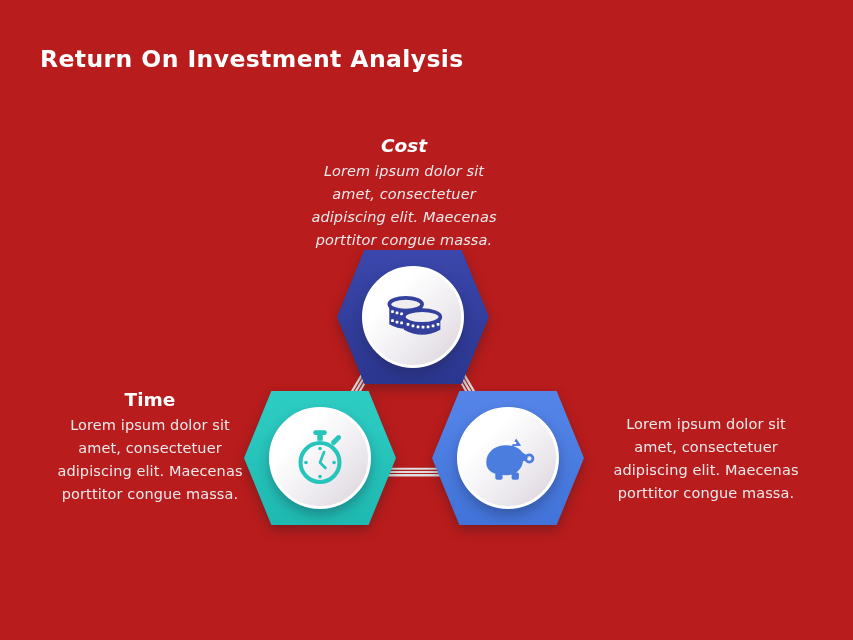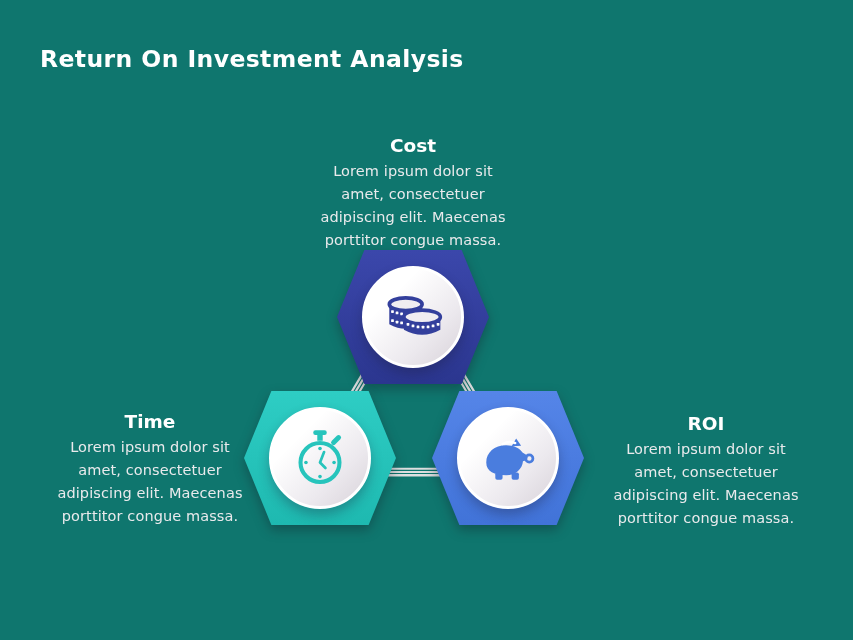--- a/index.html
+++ b/index.html
@@ -1,20 +1,20 @@
 <!DOCTYPE html>
 <html><head>
 <meta charset="utf-8">
 <style>
   html,body{margin:0;padding:0;}
   body{font-family:"DejaVu Sans","Liberation Sans",sans-serif;}
   .slide{
     position:relative;
     width:853px;height:640px;
-    background:#0f766e;
+    background:#b91c1c;
     overflow:hidden;
   }
   .slide-title{
     position:absolute;left:40px;top:45px;
     font-size:23.5px;font-weight:bold;color:#FFFFFF;
     letter-spacing:0.4px;
   }
   
   .connector{position:absolute;left:0;top:0;z-index:1;}
   .connector polygon{fill:none;stroke:#DEDFE0;stroke-width:2.2;}
@@ -38,22 +38,22 @@
     width:96px;height:96px;border-radius:50%;
     border:3px solid #FFFFFF;
     background:linear-gradient(135deg,#FFFFFF 28%,#ECE9EE 68%,#D8D2D9 100%);
     box-shadow:0 6px 12px rgba(25,28,50,0.30);
     display:flex;align-items:center;justify-content:center;
   }
   
   .text-block{
     position:absolute;width:240px;text-align:center;z-index:2;
   }
-  .tb-cost{left:293px;top:135px;}
-  .tb-time{left:30px;top:411px;}
+  .tb-cost{left:284px;top:135px;font-style:italic;}
+  .tb-time{left:30px;top:389px;}
   .tb-roi{left:586px;top:413px;}
   .item-heading{
     font-size:18.5px;font-weight:bold;color:#FFFFFF;margin-bottom:4px;
   }
   .item-body{
     font-size:14.5px;line-height:23px;color:#E9EAEC;
     white-space:pre-line;letter-spacing:0.1px;
   }
   .icon-svg{display:block;}
 </style>
@@ -155,20 +155,19 @@
 
   <div class="text-block tb-time">
     <div class="item-heading">Time</div>
     <div class="item-body">Lorem ipsum dolor sit
 amet, consectetuer
 adipiscing elit. Maecenas
 porttitor congue massa.</div>
   </div>
 
   <div class="text-block tb-roi">
-    <div class="item-heading">ROI</div>
     <div class="item-body">Lorem ipsum dolor sit
 amet, consectetuer
 adipiscing elit. Maecenas
 porttitor congue massa.</div>
   </div>
 
 </div>
 
 </body></html>

